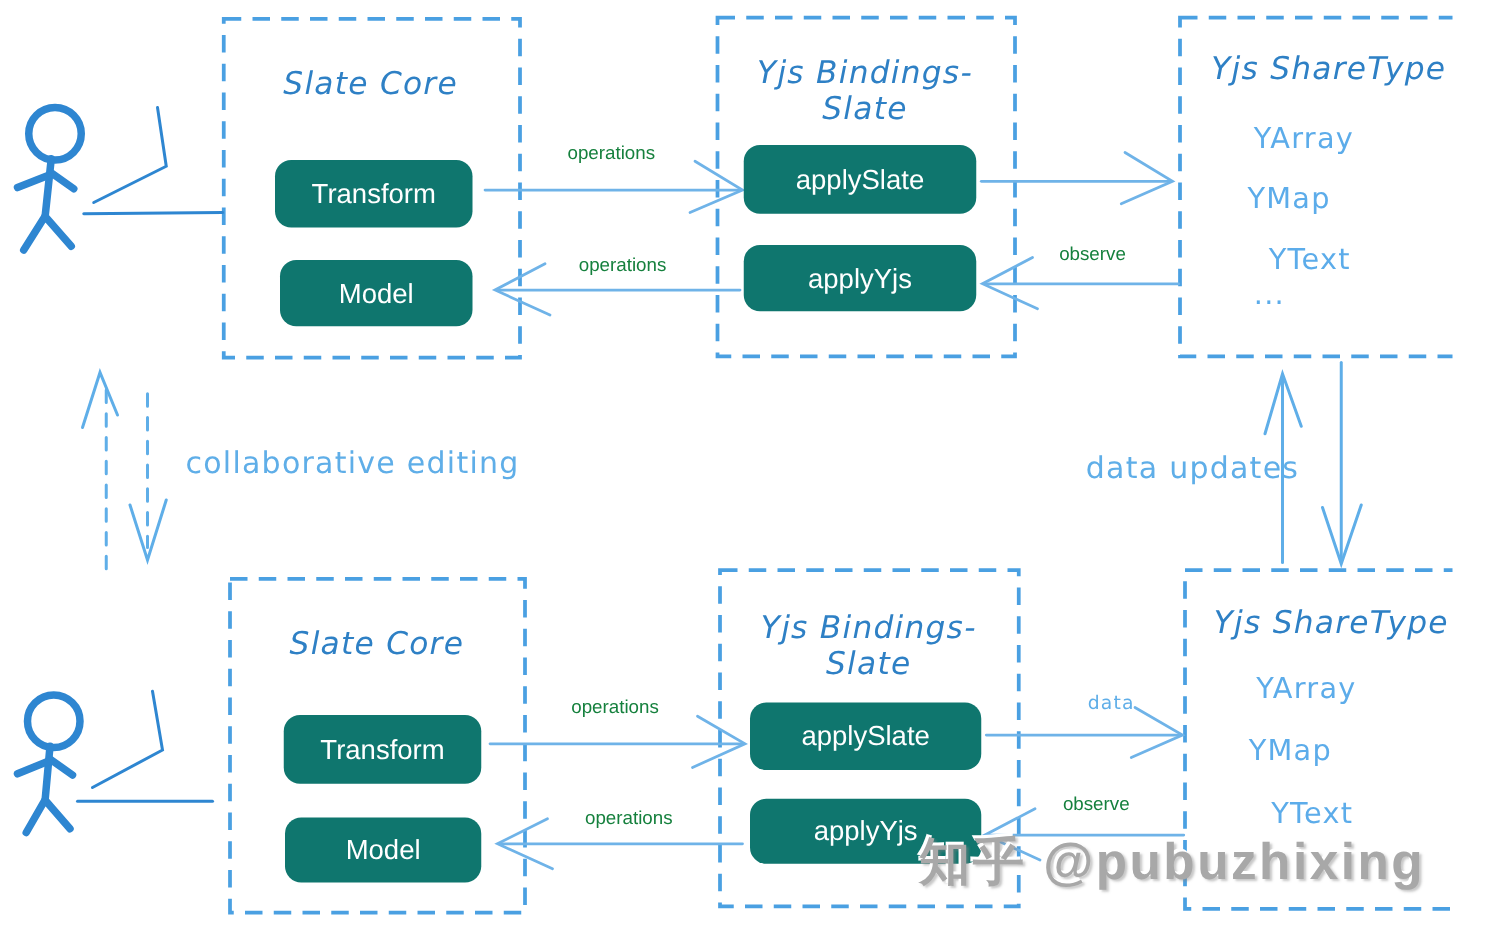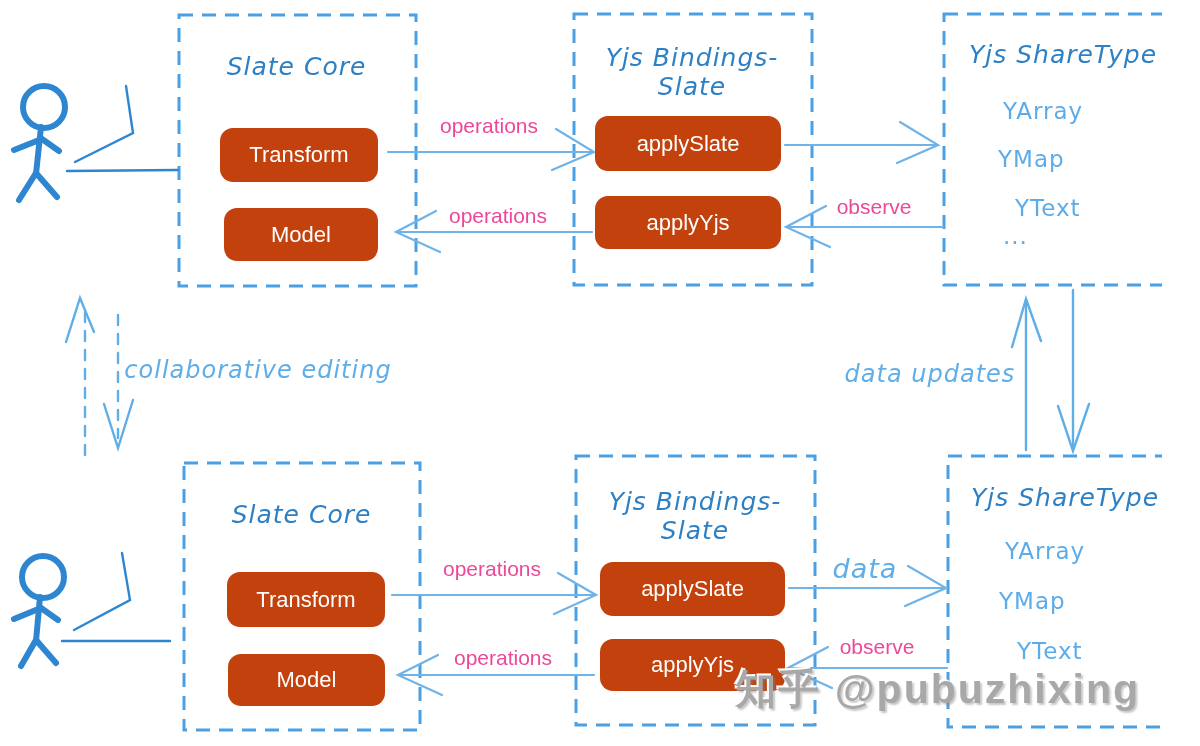--- a/index.html
+++ b/index.html
@@ -3,30 +3,30 @@
 <meta charset="utf-8">
 <style>
   html,body{margin:0;padding:0;background:#ffffff;}
   .stage{position:relative;width:1162px;height:746px;background:#ffffff;overflow:hidden;
          font-family:"Liberation Sans",sans-serif;}
   svg.layer{position:absolute;left:0;top:0;pointer-events:none;}
   .dbox{position:absolute;}
   .box-title{position:absolute;left:0;right:0;text-align:center;color:#2E80C5;
              font-family:"DejaVu Sans",sans-serif;font-style:italic;letter-spacing:1px;
              font-size:25px;font-weight:500;}
-  .btn{position:absolute;background:#c2410c;color:#ffffff;border-radius:13px;
+  .btn{position:absolute;background:#0f766e;color:#ffffff;border-radius:13px;
        display:flex;align-items:center;justify-content:center;
        font-size:22px;font-family:"Liberation Sans",sans-serif;}
   .ytype{position:absolute;color:#5CACEA;font-family:"DejaVu Sans",sans-serif;
          font-size:23px;letter-spacing:1px;}
-  .edge-label{position:absolute;transform:translateX(-50%);color:#ec4899;
-              font-size:21px;white-space:nowrap;}
+  .edge-label{position:absolute;transform:translateX(-50%);color:#15803d;
+              font-size:15px;white-space:nowrap;}
   .hand-label{position:absolute;transform:translateX(-50%);color:#5FAEE8;
-              font-family:"DejaVu Sans",sans-serif;font-style:italic;
-              font-size:24px;letter-spacing:1px;white-space:nowrap;}
+              font-family:"DejaVu Sans",sans-serif;
+              font-size:24px;letter-spacing:1px;white-space:nowrap;margin-left:24px;}
   .watermark{position:absolute;top:662px;right:22px;color:#a8a8a8;
              font-size:41px;font-weight:bold;letter-spacing:2px;
              text-shadow:-2px -2px 0 #ffffff,2px 2px 2px rgba(130,130,130,0.45);}
 </style>
 </head>
 <body>
 
 <div class="stage">
 
   <svg class="layer" width="1200" height="746" viewBox="0 0 1200 746">
@@ -153,17 +153,17 @@
     <div class="ytype" style="left:70px;top:183px;">YText</div>
   </div>
 
   <div class="edge-label" style="left:489px;top:114px;">operations</div>
   <div class="edge-label" style="left:498px;top:204px;">operations</div>
   <div class="edge-label" style="left:874px;top:195px;">observe</div>
   <div class="hand-label" style="left:258px;top:356px;">collaborative editing</div>
   <div class="hand-label" style="left:930px;top:360px;">data updates</div>
   <div class="edge-label" style="left:492px;top:557px;">operations</div>
   <div class="edge-label" style="left:503px;top:646px;">operations</div>
-  <div class="hand-label" style="left:865px;top:553px;font-size:27px;">data</div>
+  <div class="hand-label" style="left:865px;top:553px;font-size:15px;">data</div>
   <div class="edge-label" style="left:877px;top:635px;">observe</div>
 
   <div class="watermark">知乎 @pubuzhixing</div>
 </div>
 
 </body></html>

